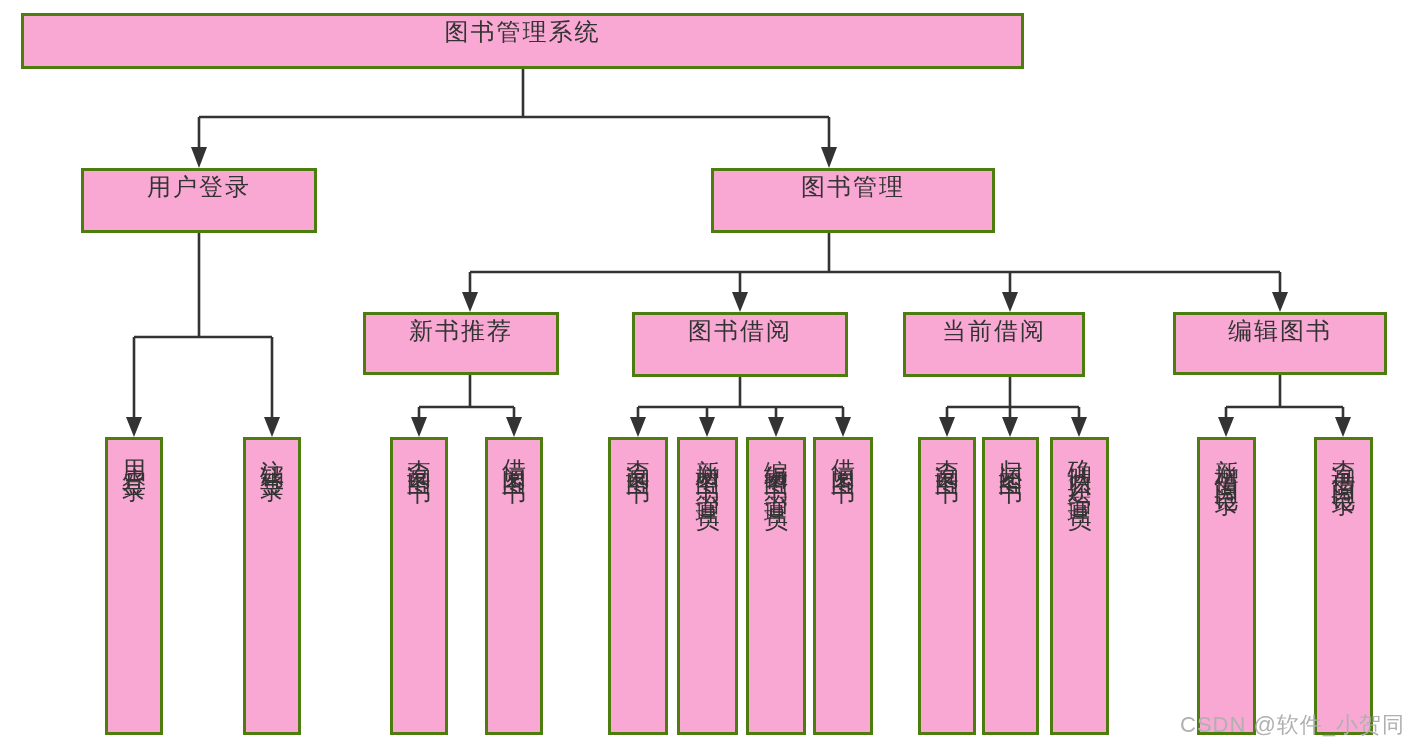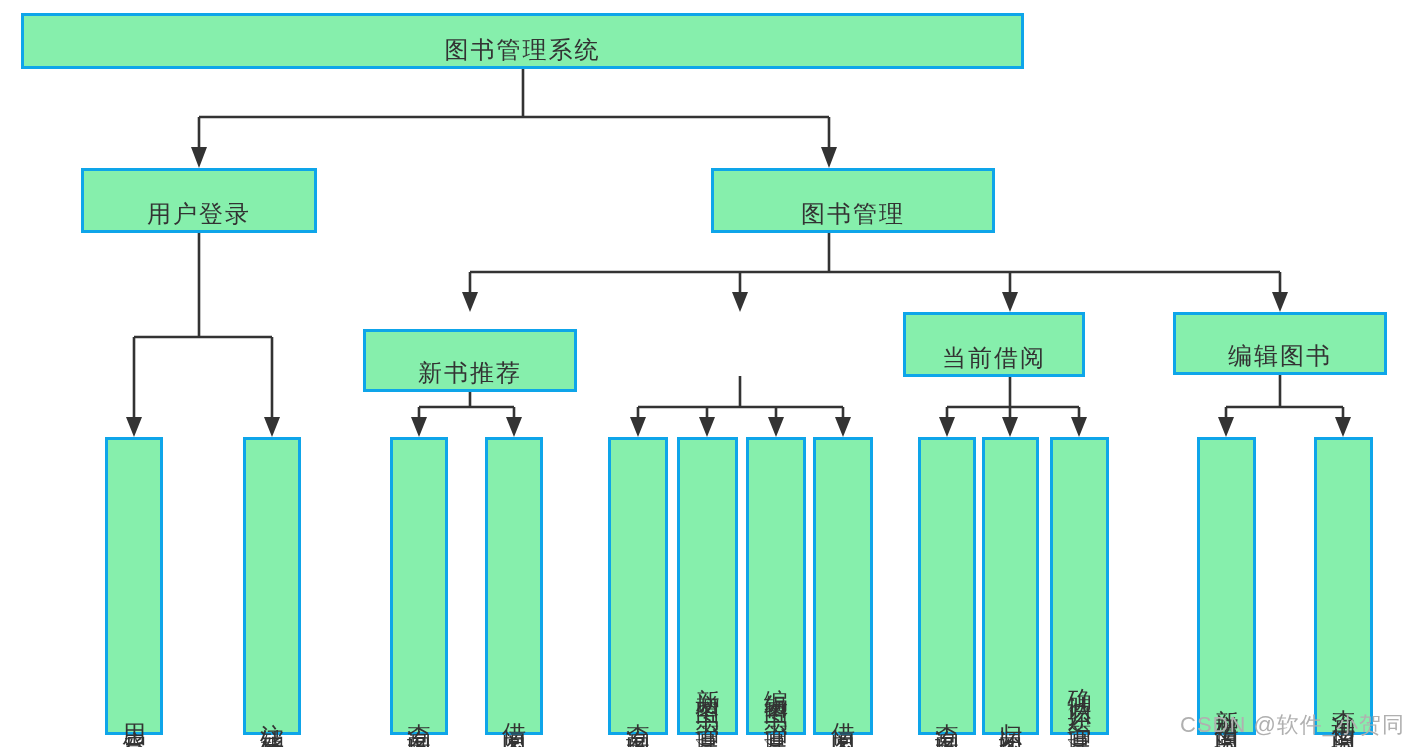--- a/index.html
+++ b/index.html
@@ -7,24 +7,24 @@
     position:relative;
     width:1405px;height:747px;
     background:#ffffff;
     font-family:"Liberation Sans", sans-serif;
     overflow:hidden;
   }
   .wires{position:absolute;left:0;top:0;}
   .node{
     position:absolute;
     box-sizing:border-box;
-    border:3px solid #0ea5e9;
-    background:#86efac;
+    border:3px solid #4d7c0f;
+    background:#f9a8d4;
     display:flex;
-    align-items:flex-end;
+    align-items:flex-start;
     justify-content:center;
     color:#333333;
   }
   .hlbl{
     font-size:24px;
     letter-spacing:2px;
     color:#333333;
     white-space:nowrap;
   }
   .vlbl{
@@ -87,22 +87,25 @@
     <span class="hlbl">图书管理系统</span>
   </div>
 
   <div class="node" style="left:81px;top:168px;width:236px;height:65px">
     <span class="hlbl">用户登录</span>
   </div>
   <div class="node" style="left:711px;top:168px;width:284px;height:65px">
     <span class="hlbl">图书管理</span>
   </div>
 
-  <div class="node" style="left:363px;top:329px;width:214px;height:63px">
+  <div class="node" style="left:363px;top:312px;width:196px;height:63px">
     <span class="hlbl">新书推荐</span>
+  </div>
+  <div class="node" style="left:632px;top:312px;width:216px;height:65px">
+    <span class="hlbl">图书借阅</span>
   </div>
   <div class="node" style="left:903px;top:312px;width:182px;height:65px">
     <span class="hlbl">当前借阅</span>
   </div>
   <div class="node" style="left:1173px;top:312px;width:214px;height:63px">
     <span class="hlbl">编辑图书</span>
   </div>
 
   <div class="node" style="left:105px;top:437px;width:58px;height:298px">
     <span class="vlbl">用户登录</span>

